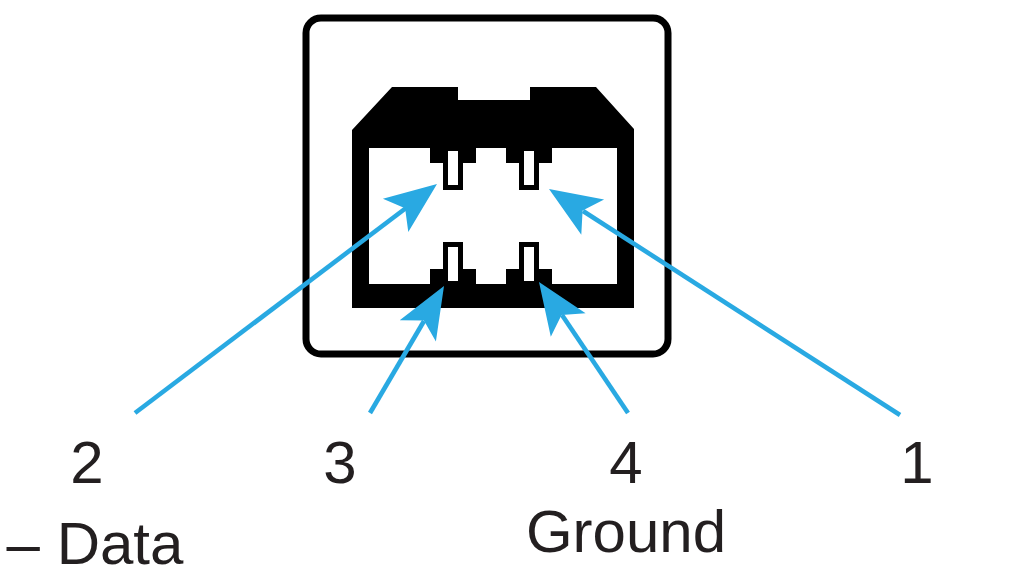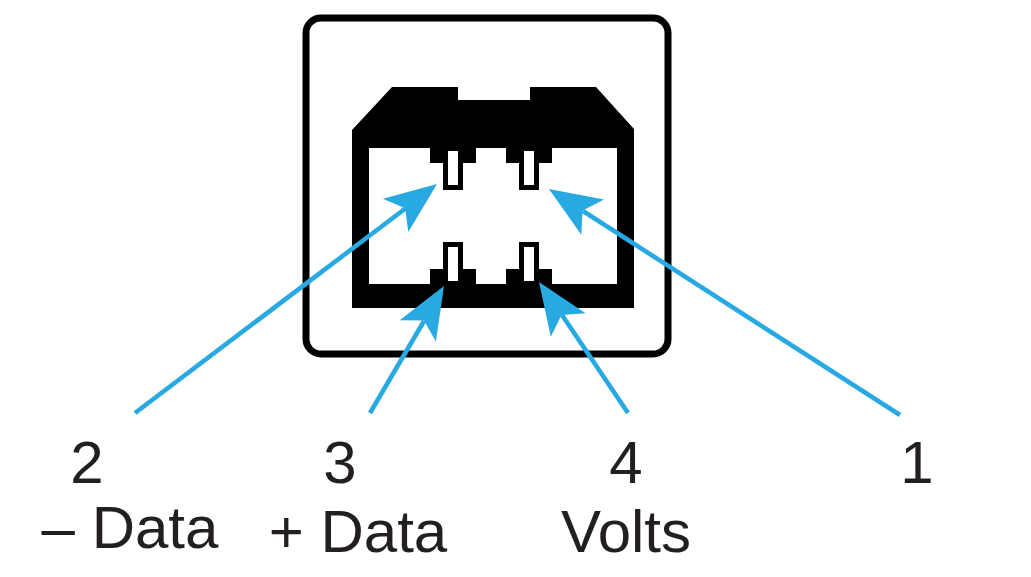--- a/index.html
+++ b/index.html
@@ -86,17 +86,16 @@
       <line x1="900" y1="415" x2="583" y2="211" stroke="#29A9E2" stroke-width="4.6"></line>
       <path d="M549,189 L604.1,199.4 L582.6,210.6 L581.3,234.8 Z" fill="#29A9E2"></path>
     </g>
   </svg>
 
   <div class="lbl" style="left:87px;  top:433px;">2</div>
   <div class="lbl" style="left:340px; top:433px;">3</div>
   <div class="lbl" style="left:626px; top:433px;">4</div>
   <div class="lbl" style="left:917px; top:433px;">1</div>
 
-  <div class="lbl" style="left:95px;  top:498px;margin-left:35px;">– Data</div>
-  <div class="lbl" style="left:358px; top:502px;">+ Data</div>
-  <div class="lbl" style="left:626px; top:502px;">Volts</div>
+  <div class="lbl" style="left:95px;  top:514px;">– Data</div>
+  <div class="lbl" style="left:626px; top:502px;">Ground</div>
 
 </div>
 
 </body></html>

